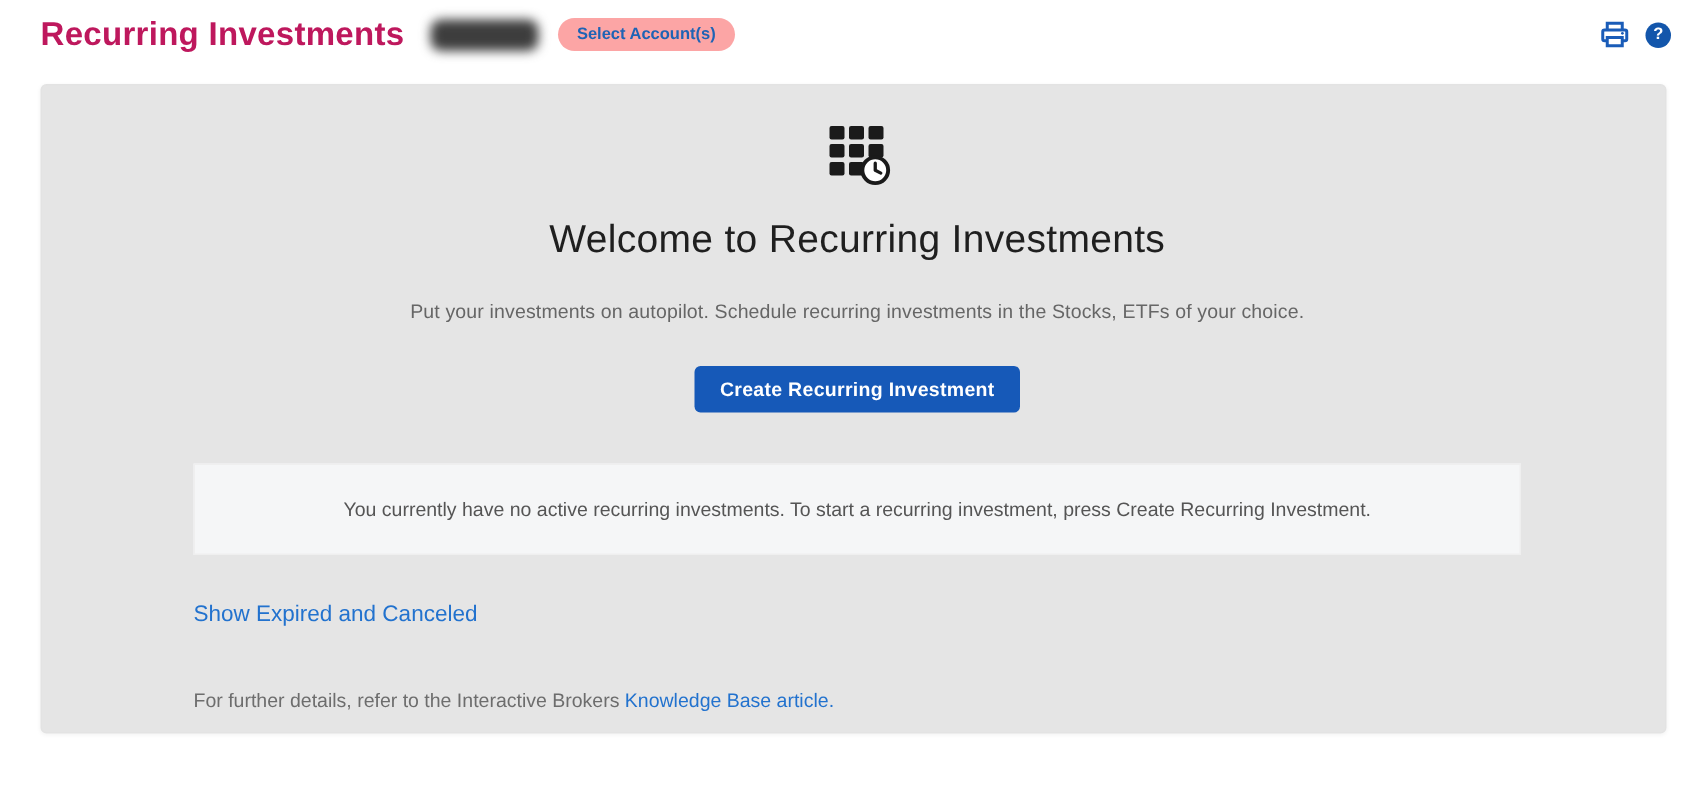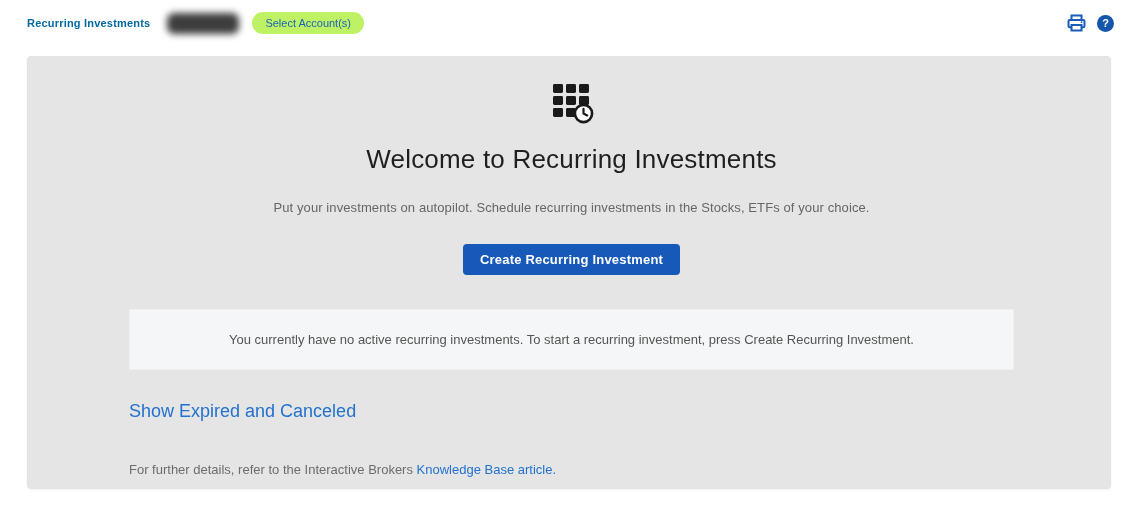--- a/index.html
+++ b/index.html
@@ -11,43 +11,43 @@
     overflow: hidden;
   }
   
   .topbar {
     display: flex;
     align-items: center;
     padding: 8px 24px 0 27px;
     height: 38px;
   }
   .page-title {
-    font-size: 11px;
-    font-weight: 700;
-    color: #0369a1;
+    font-size: 22px;
+    font-weight: 700;
+    color: #be185d;
     letter-spacing: .2px;
     white-space: nowrap;
   }
   .redacted-account {
     width: 72px; height: 21px;
     margin-left: 17px;
     background: #3d3d3d;
     border-radius: 7px;
     filter: blur(3.5px);
     flex: 0 0 auto;
   }
   .select-accounts {
     margin-left: 13px;
-    background: #bef264;
+    background: #fca5a5;
     border: none;
     border-radius: 12px;
     padding: 5px 13px;
     color: #1e63b5;
     font-size: 11px;
-    font-weight: 400;
+    font-weight: 700;
     font-family: inherit;
     cursor: pointer;
     white-space: nowrap;
   }
   .topbar-right {
     margin-left: auto;
     display: flex;
     align-items: center;
     gap: 11px;
   }
@@ -125,21 +125,21 @@
     align-items: center;
     justify-content: center;
     text-align: center;
     font-size: 13px;
     color: #555;
     padding: 0 20px;
   }
   .show-expired-link {
     display: inline-block;
     margin-top: 31px;
-    font-size: 18px;
+    font-size: 15px;
     color: #2272ce;
     text-decoration: none;
     cursor: pointer;
   }
   .footer-note {
     margin-top: 40px;
     font-size: 13px;
     color: #6d6d6d;
   }
   .kb-link {

